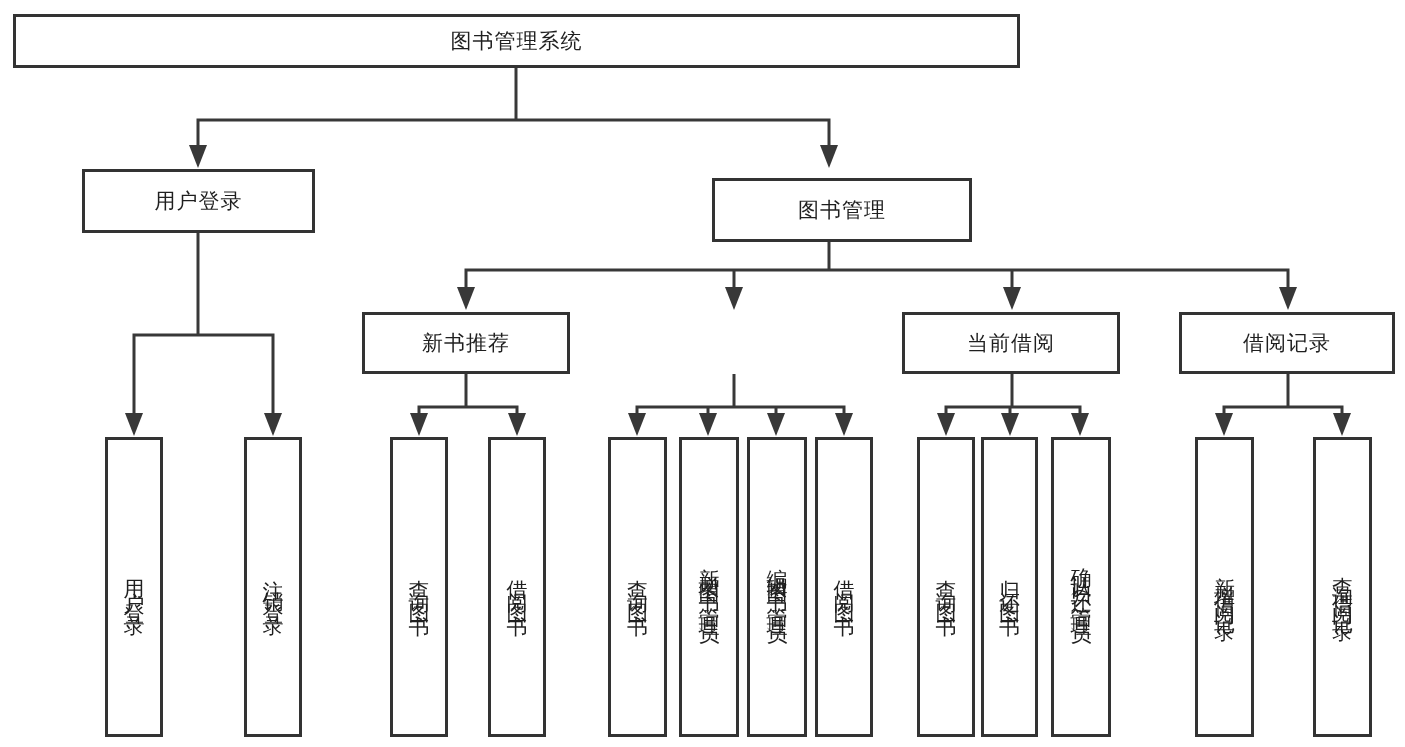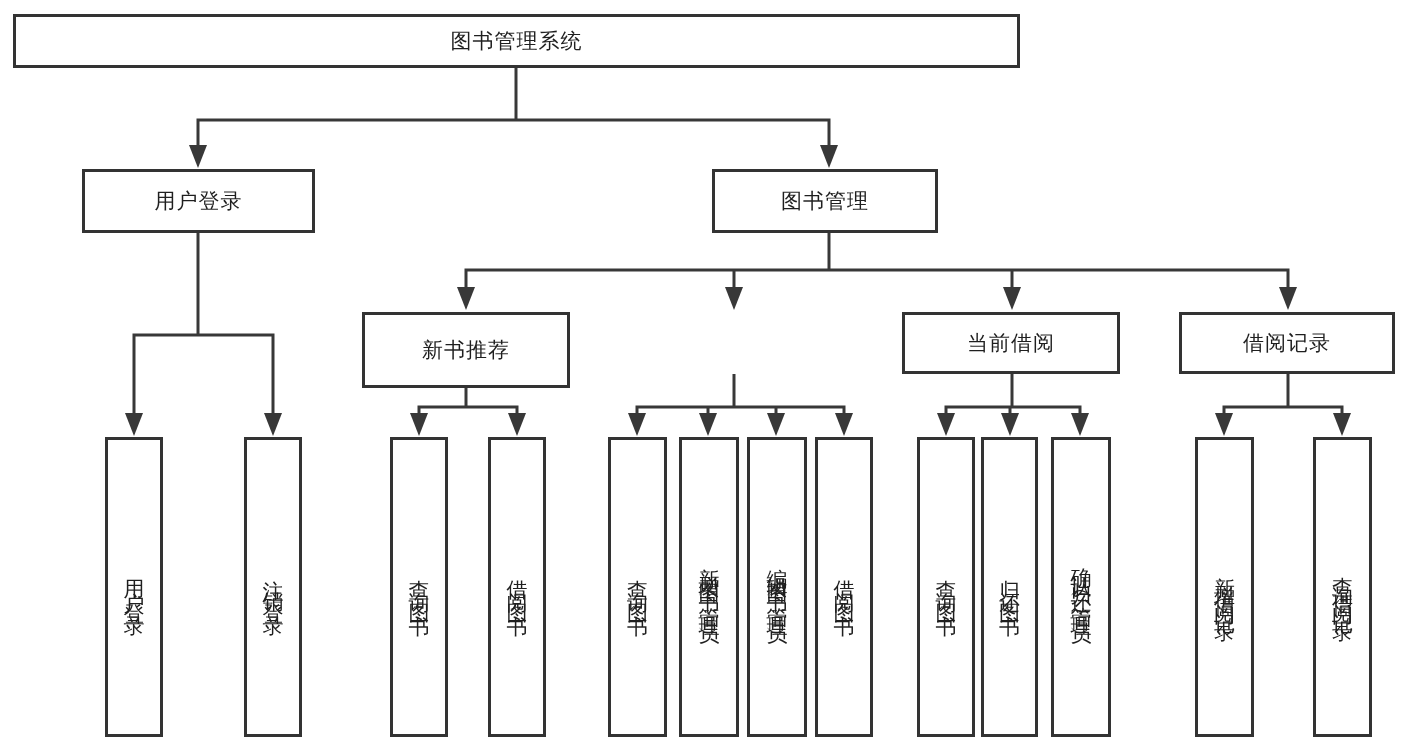--- a/index.html
+++ b/index.html
@@ -121,25 +121,25 @@
     </g>
   </svg>
 
   <div class="hnode" style="left:13px; top:14px; width:1007px; height:54px">
     <span>图书管理系统</span>
   </div>
 
   <div class="hnode" style="left:82px; top:169px; width:233px; height:64px">
     <span>用户登录</span>
   </div>
-  <div class="hnode" style="left:712px; top:169px; width:226px; height:64px">
+  <div class="hnode" style="left:712px; top:178px; width:260px; height:64px">
     <span>图书管理</span>
   </div>
 
-  <div class="hnode" style="left:362px; top:312px; width:208px; height:76px">
+  <div class="hnode" style="left:362px; top:312px; width:208px; height:62px">
     <span>新书推荐</span>
   </div>
   <div class="hnode" style="left:1179px; top:312px; width:216px; height:62px">
     <span>借阅记录</span>
   </div>
   <div class="hnode" style="left:902px; top:312px; width:218px; height:62px">
     <span>当前借阅</span>
   </div>
 
   <div class="vnode ls12" style="left:105px">

